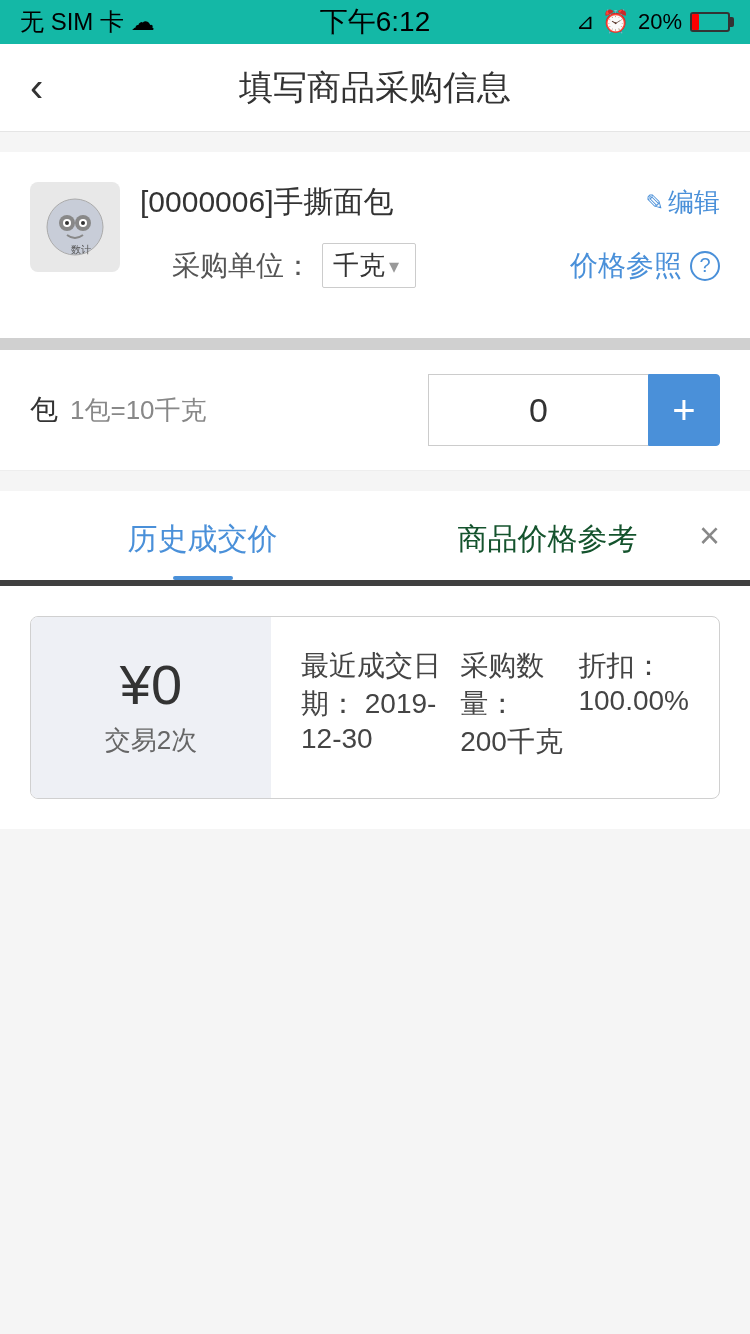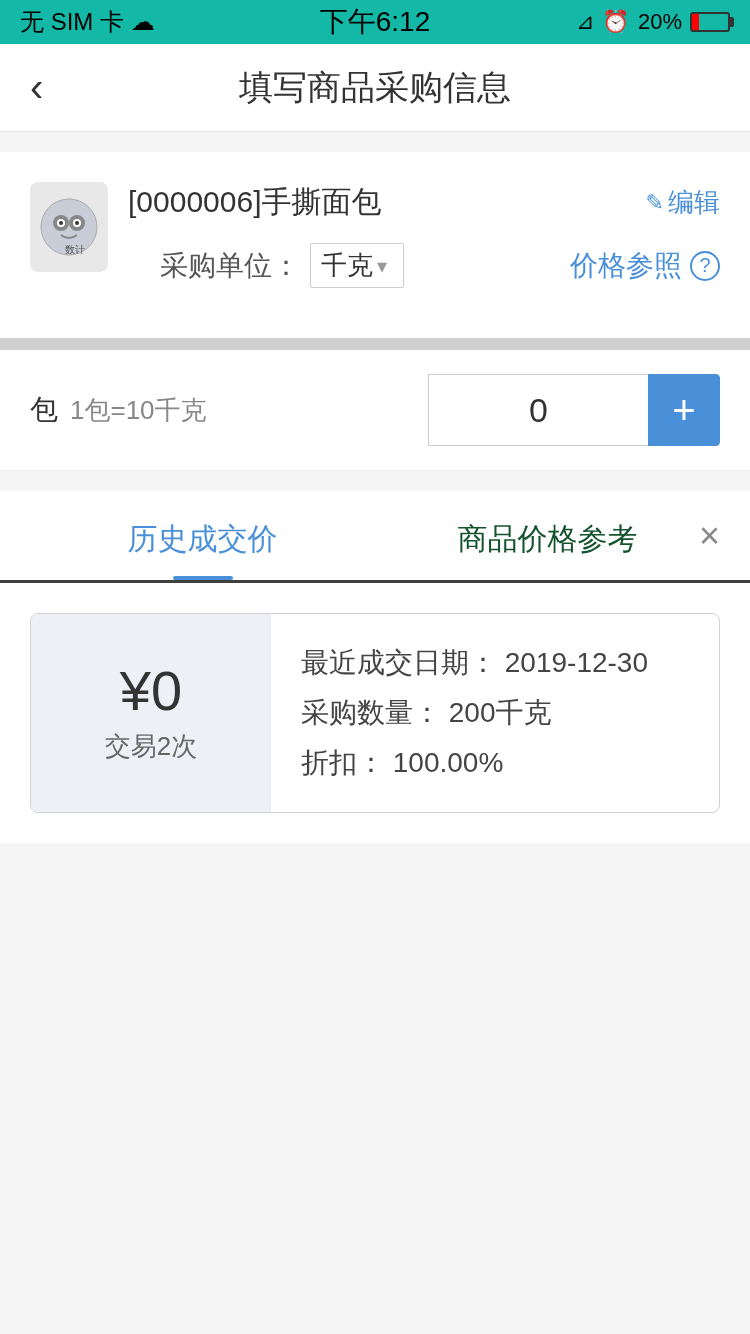--- a/index.html
+++ b/index.html
@@ -101,21 +101,21 @@
       margin-top: 20px;
       padding: 30px;
     }
     .product-header {
       display: flex;
       align-items: flex-start;
       gap: 20px;
       margin-bottom: 20px;
     }
     .product-thumb {
-      width: 78px;
+      width: 90px;
       height: 90px;
       background: #e8e8e8;
       border-radius: 8px;
       display: flex;
       align-items: center;
       justify-content: center;
       flex-shrink: 0;
       overflow: hidden;
     }
     .product-thumb svg {
@@ -246,21 +246,21 @@
     }
 
     
     .tabs-panel {
       background: #fff;
       margin-top: 20px;
     }
     .tabs-header {
       display: flex;
       align-items: center;
-      border-bottom: 3px solid #404040;
+      border-bottom: 6px solid #404040;
       padding: 0 30px;
       position: relative;
     }
     .tab-item {
       flex: 1;
       text-align: center;
       padding: 28px 0 20px;
       font-size: 30px;
       color: #14532d;
       cursor: pointer;
@@ -318,21 +318,21 @@
     }
     .price-count {
       font-size: 26px;
       color: #666;
       margin-top: 10px;
     }
     .price-right {
       flex: 1;
       padding: 30px 30px;
       display: flex;
-      flex-direction: column;
+      flex-direction: row;
       gap: 12px;
     }
     .price-detail-row {
       font-size: 28px;
       color: #444;
     }
 
     
     .page-rest {
       flex: 1;

